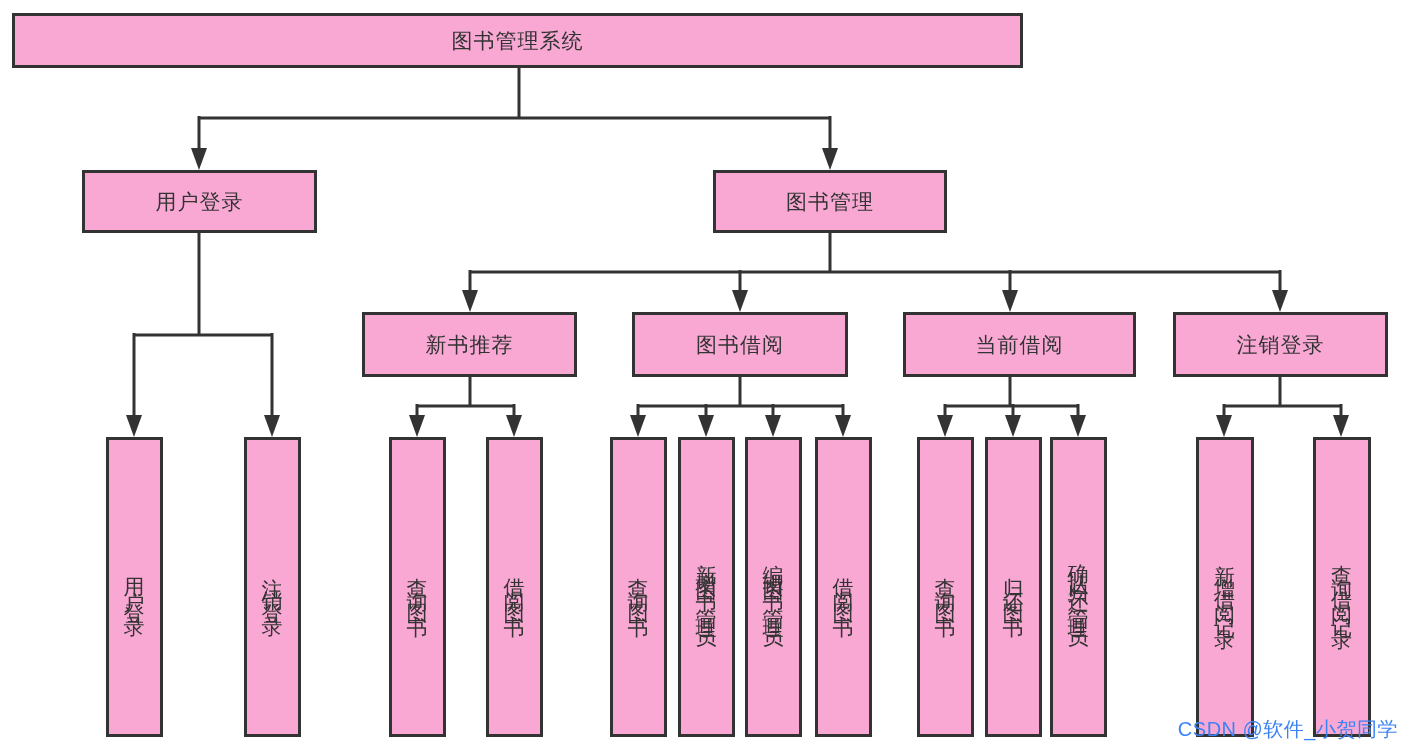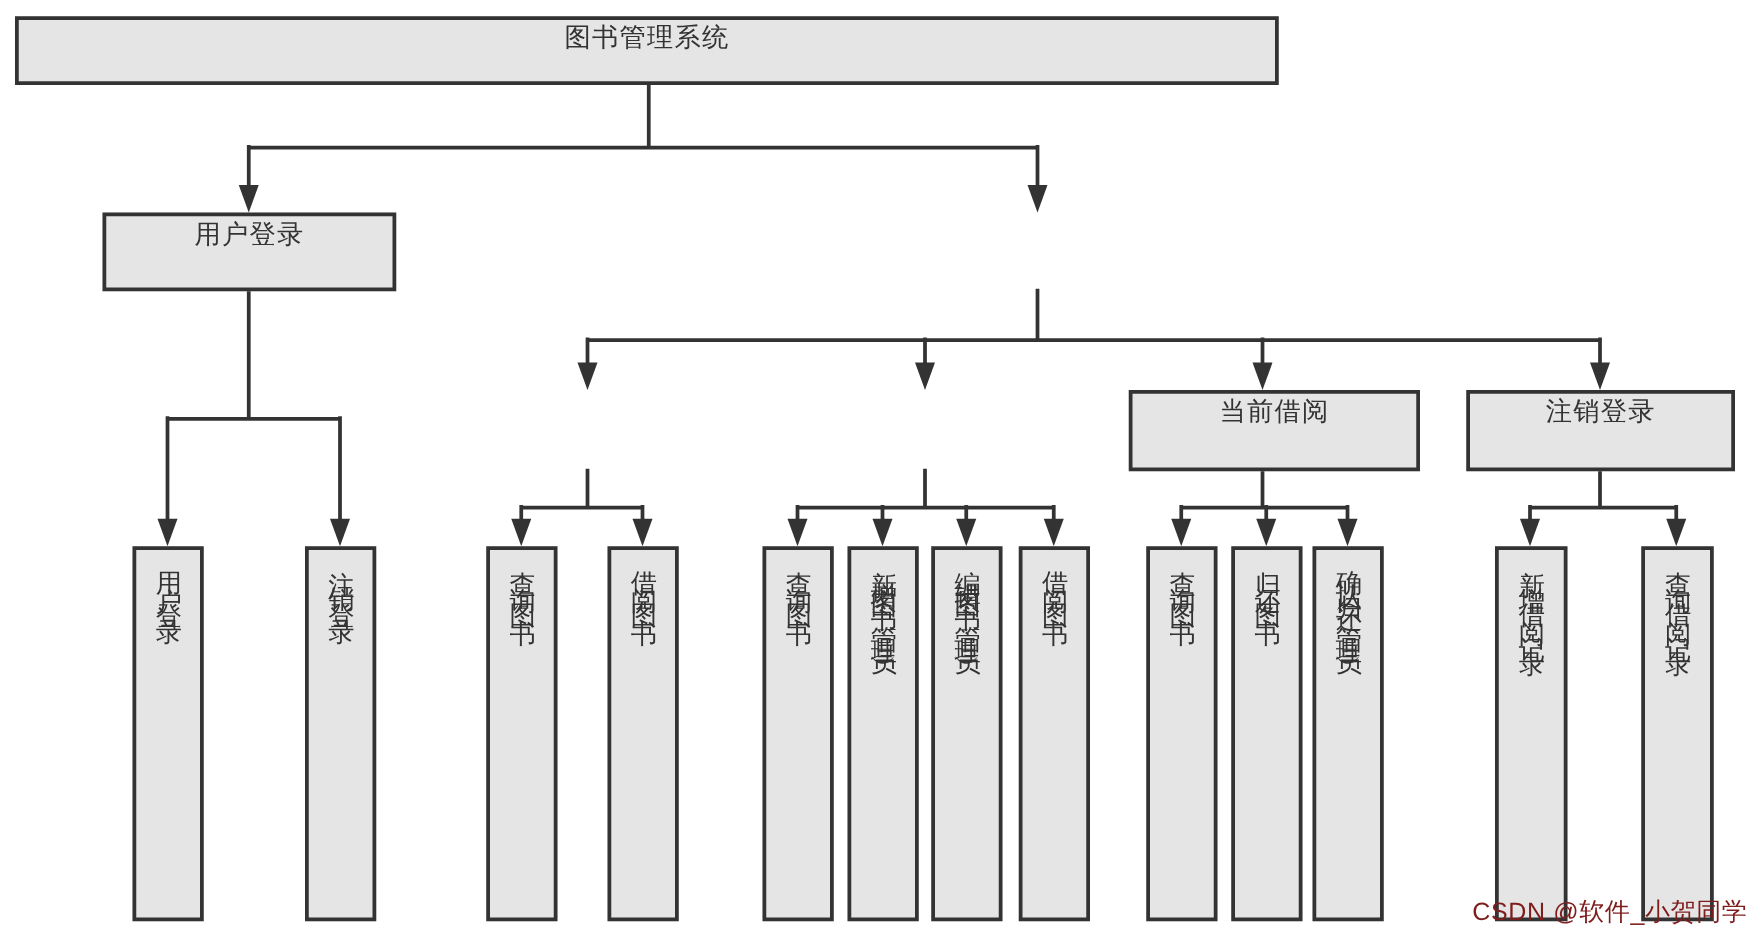--- a/index.html
+++ b/index.html
@@ -13,24 +13,24 @@
   }
   .wires {
     position: absolute;
     left: 0; top: 0;
     width: 1405px; height: 747px;
     pointer-events: none;
   }
   .box {
     position: absolute;
     box-sizing: border-box;
-    background: #e5e5e5;
+    background: #f9a8d4;
     border: 3px solid #333333;
     display: flex;
-    align-items: flex-start;
+    align-items: center;
     justify-content: center;
     z-index: 2;
   }
   .box .lbl {
     font-size: 21px;
     color: #333333;
     letter-spacing: 1px;
     white-space: nowrap;
   }
   .leaf .lbl {
@@ -40,21 +40,21 @@
     line-height: 1;
   }
   .leaf.tight .lbl {
     letter-spacing: 9px;
   }
   .watermark {
     position: absolute;
     right: 7px;
     bottom: 4px;
     font-size: 20px;
-    color: #7f1d1d;
+    color: #3b82f6;
     letter-spacing: 0.5px;
     z-index: 5;
     white-space: nowrap;
   }
 </style>
 </head>
 <body>
 
 <div class="canvas">
 
@@ -127,21 +127,30 @@
     </g>
   </svg>
 
   <div class="box" style="left:12px; top:13px; width:1011px; height:55px">
     <span class="lbl">图书管理系统</span>
   </div>
 
   <div class="box" style="left:82px; top:170px; width:235px; height:63px">
     <span class="lbl">用户登录</span>
   </div>
-
+  <div class="box" style="left:713px; top:170px; width:234px; height:63px">
+    <span class="lbl">图书管理</span>
+  </div>
+
+  <div class="box" style="left:362px; top:312px; width:215px; height:65px">
+    <span class="lbl">新书推荐</span>
+  </div>
+  <div class="box" style="left:632px; top:312px; width:216px; height:65px">
+    <span class="lbl">图书借阅</span>
+  </div>
   <div class="box" style="left:903px; top:312px; width:233px; height:65px">
     <span class="lbl">当前借阅</span>
   </div>
   <div class="box" style="left:1173px; top:312px; width:215px; height:65px">
     <span class="lbl">注销登录</span>
   </div>
 
   <div class="box leaf" style="left:106px; top:437px; width:57px; height:300px">
     <span class="lbl">用户登录</span>
   </div>

